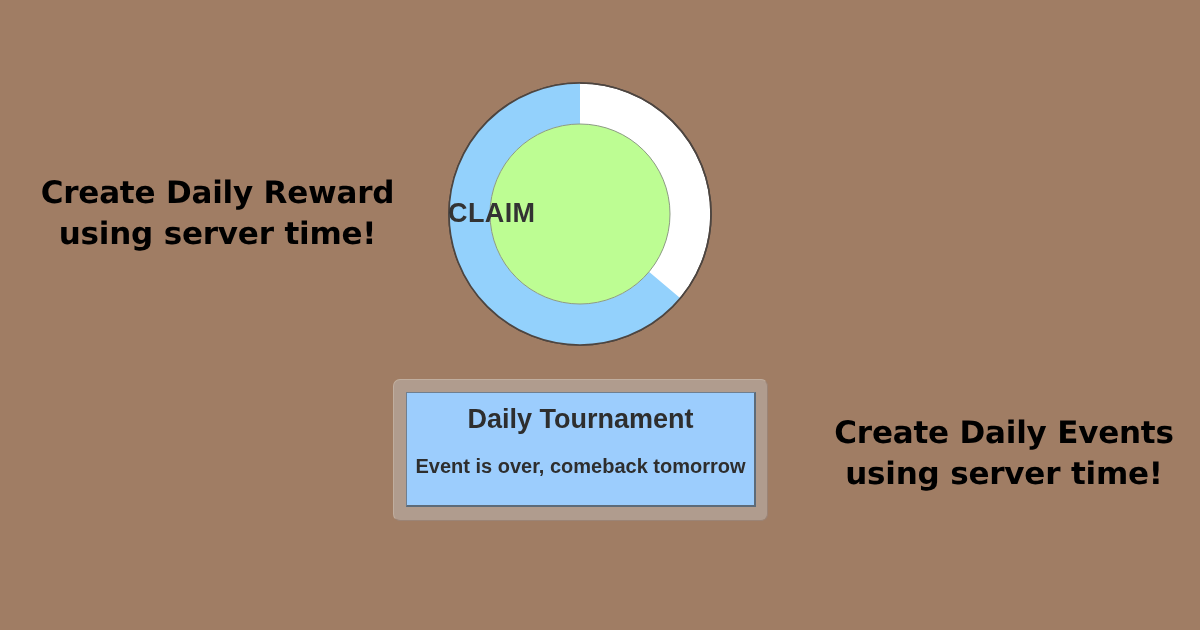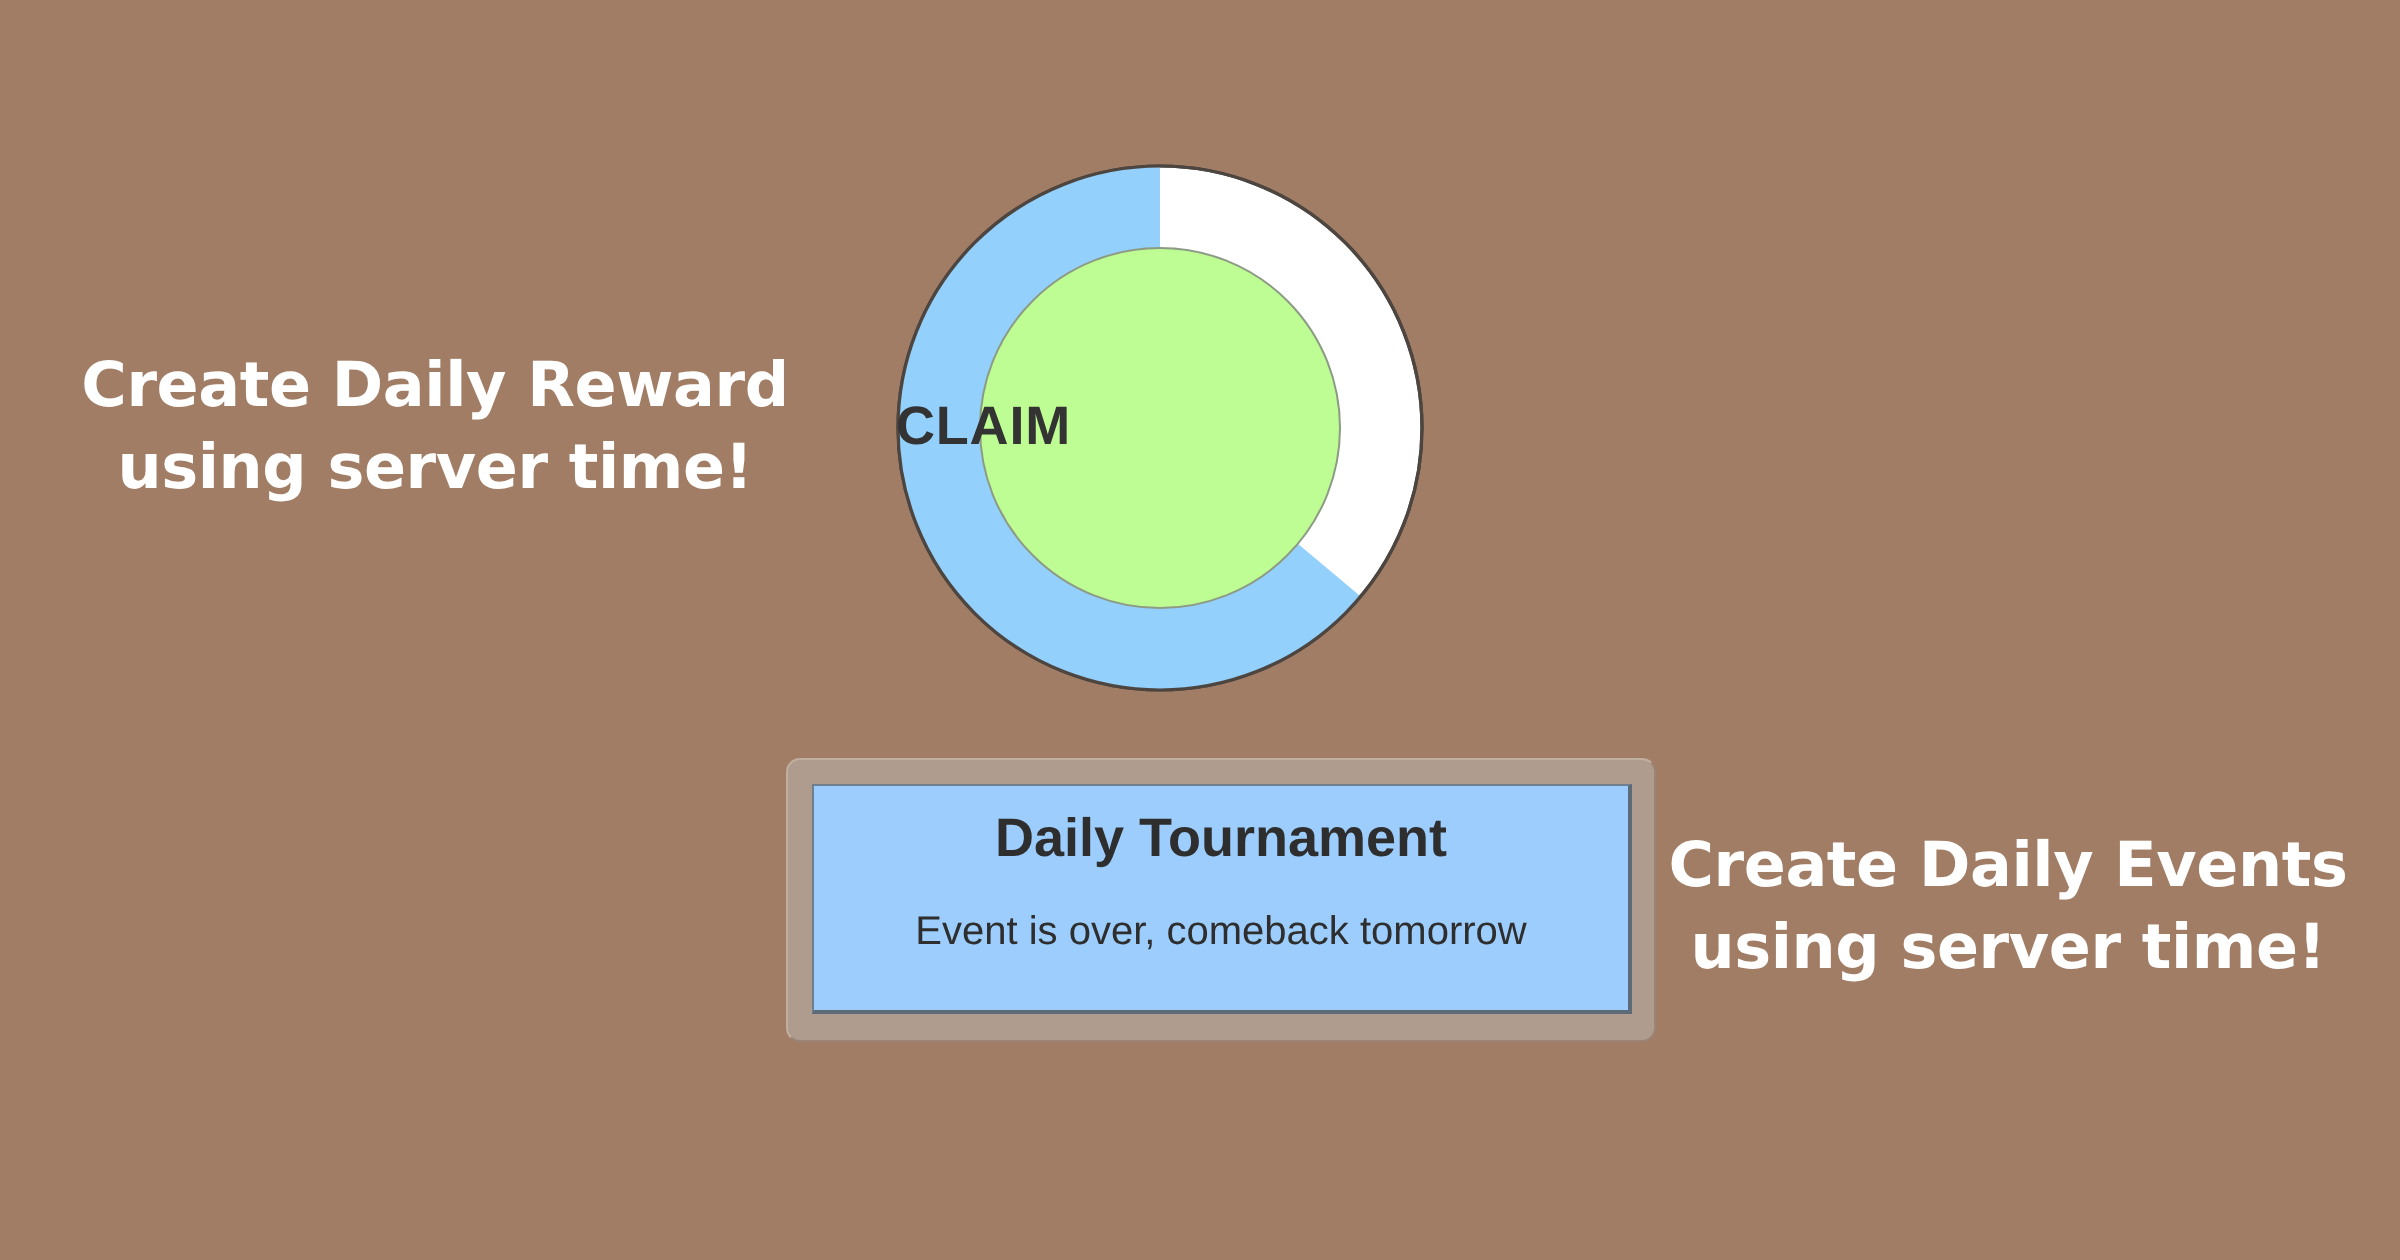--- a/index.html
+++ b/index.html
@@ -19,21 +19,21 @@
     position: absolute;
     inset: 0;
     width: 1200px;
     height: 630px;
     background: #a07d64;
   }
 
   
   .caption {
     position: absolute;
-    color: #ffffff;
+    color: #000000;
     font-family: "DejaVu Sans", sans-serif;
     font-weight: 600;
     font-size: 31px;
     line-height: 1.33;
     letter-spacing: -0.2px;
     text-align: center;
     white-space: pre-line;
     text-rendering: geometricPrecision;
   }
 
@@ -90,21 +90,21 @@
     letter-spacing: 0.4px;
     pointer-events: none;
     user-select: none;
   }
 
   
   #daily-tournament-panel {
     position: absolute;
     left: 393px;
     top: 379px;
-    width: 435px;
+    width: 375px;
     height: 142px;
     box-sizing: border-box;
     background: #b09c8e;
     border-radius: 7px;
     border-top: 1px solid #c0ae9f;
     border-left: 1px solid #c0ae9f;
     border-bottom: 1px solid #9b8476;
     border-right: 1px solid #9b8476;
     padding: 12px 11px 13px 12px;
   }
@@ -132,21 +132,21 @@
     font-weight: bold;
     font-size: 27px;
     line-height: 1.1;
     letter-spacing: 0px;
   }
 
   #daily-tournament-status {
     margin-top: 20px;
     color: #2e2e2e;
     font-family: "Liberation Sans", sans-serif;
-    font-weight: normal;
+    font-weight: bold;
     font-size: 20px;
     line-height: 1.1;
     letter-spacing: 0px;
   }
 </style>
 </head>
 <body>
 
 <div id="stage">
 

